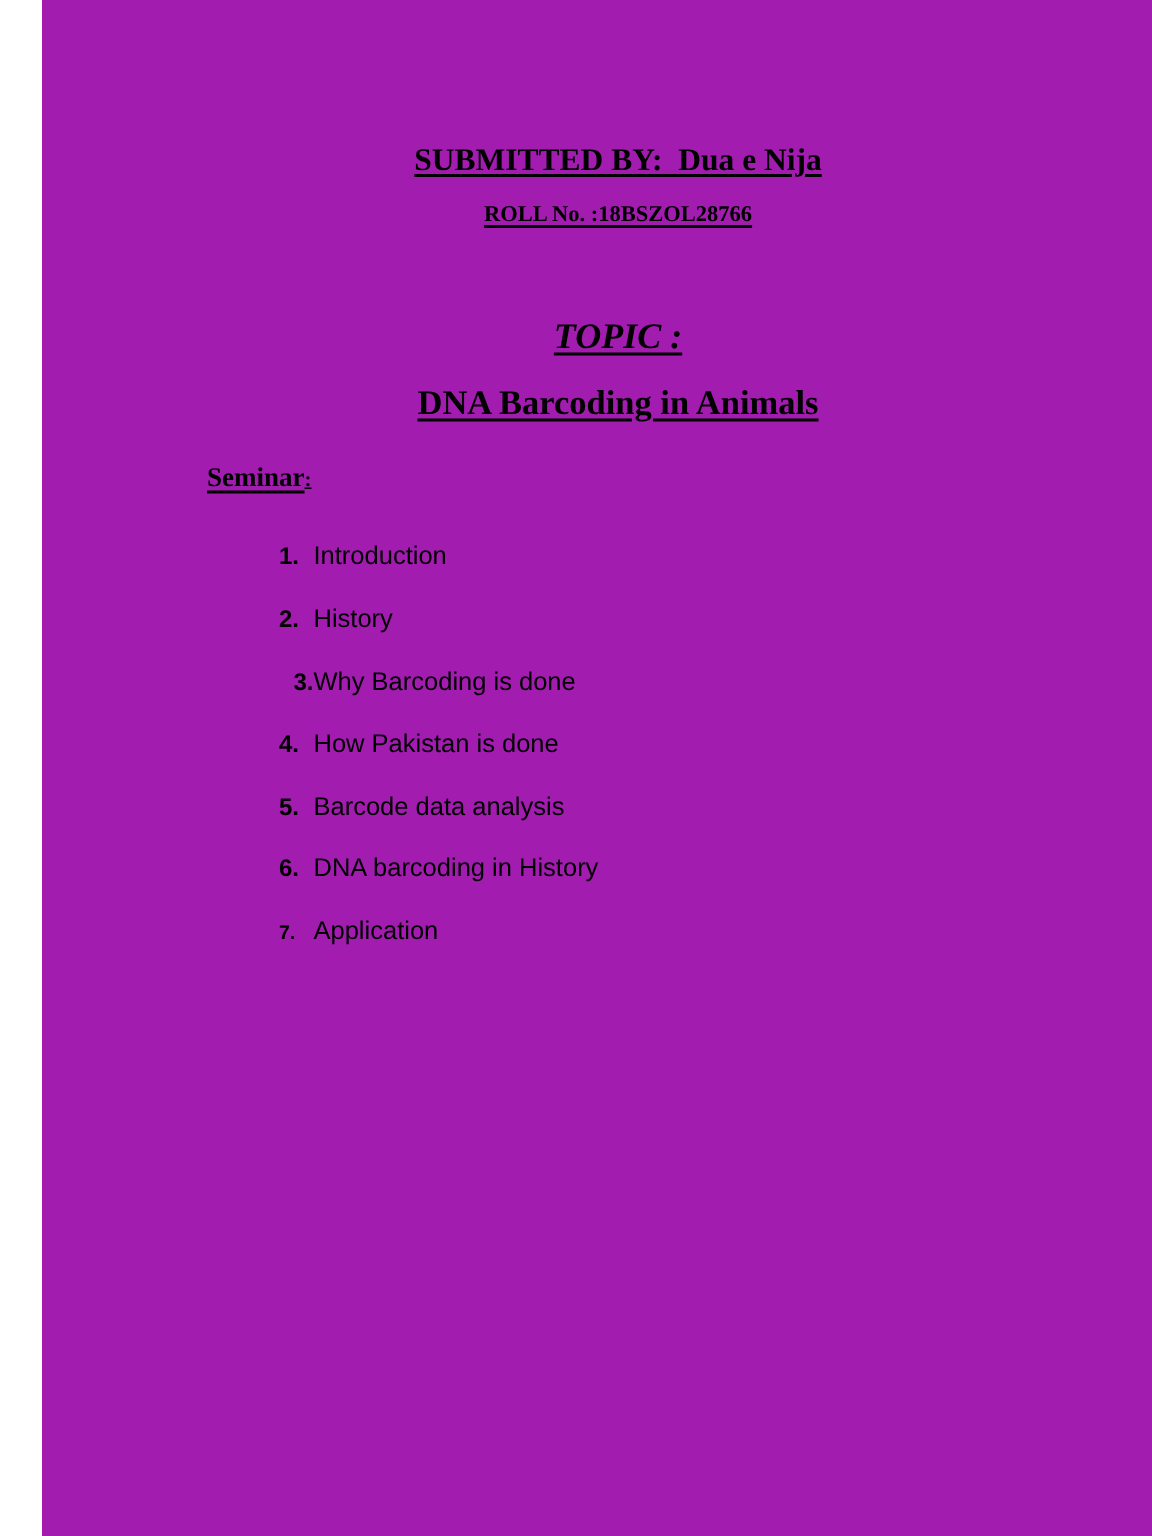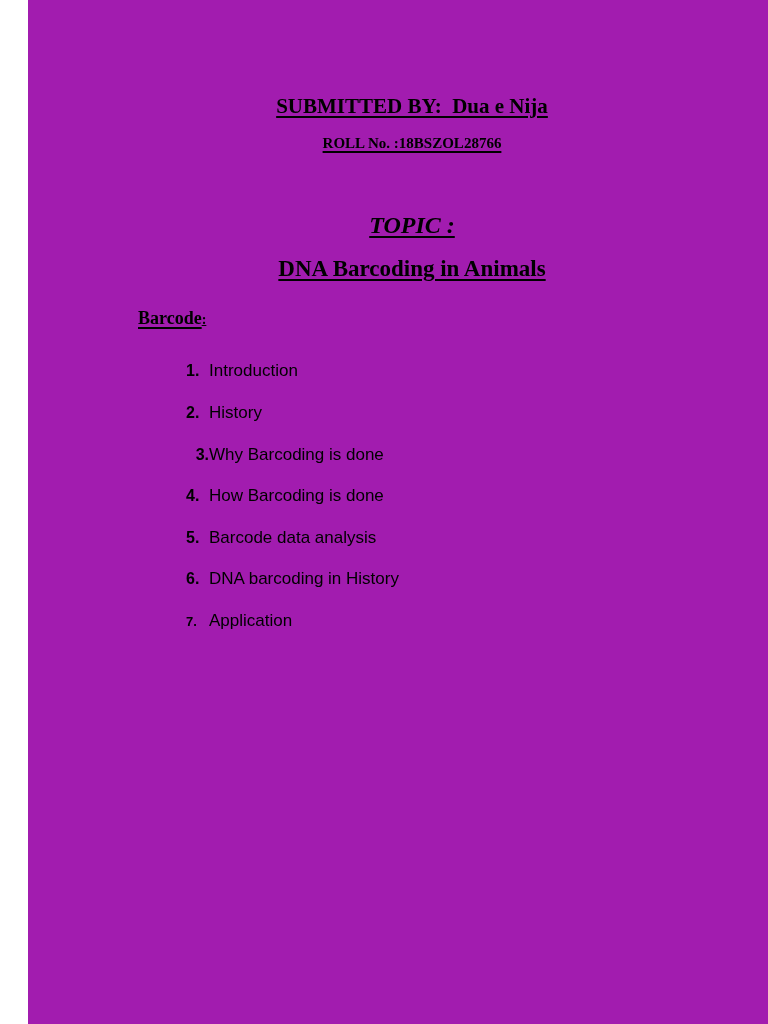--- a/index.html
+++ b/index.html
@@ -90,35 +90,35 @@
 <body>
 
 <div class="page">
 
   <div class="header-line h-submitted">SUBMITTED BY:  Dua e Nija</div>
   <div class="header-line h-roll">ROLL No. :18BSZOL28766</div>
   <div class="header-line h-topic">TOPIC :</div>
   <div class="header-line h-title">DNA Barcoding in Animals</div>
 
   <div class="outline-heading">
-    <span class="label">Barcode</span><span class="colon">:</span>
+    <span class="label">Seminar</span><span class="colon">:</span>
   </div>
 
   <ol class="outline-list">
     <li class="outline-item" style="top:361px;">
       <span class="num">1.</span><span class="text">Introduction</span>
     </li>
     <li class="outline-item" style="top:403px;">
       <span class="num">2.</span><span class="text">History</span>
     </li>
     <li class="outline-item" style="top:445px;text-align:right;">
       <span class="num">3.</span><span class="text">Why Barcoding is done</span>
     </li>
     <li class="outline-item" style="top:486px;">
-      <span class="num">4.</span><span class="text">How Barcoding is done</span>
+      <span class="num">4.</span><span class="text">How Pakistan is done</span>
     </li>
     <li class="outline-item" style="top:528px;">
       <span class="num">5.</span><span class="text">Barcode data analysis</span>
     </li>
     <li class="outline-item" style="top:569px;">
       <span class="num">6.</span><span class="text">DNA barcoding in History</span>
     </li>
     <li class="outline-item" style="top:611px;">
       <span class="num small">7.</span><span class="text">Application</span>
     </li>

